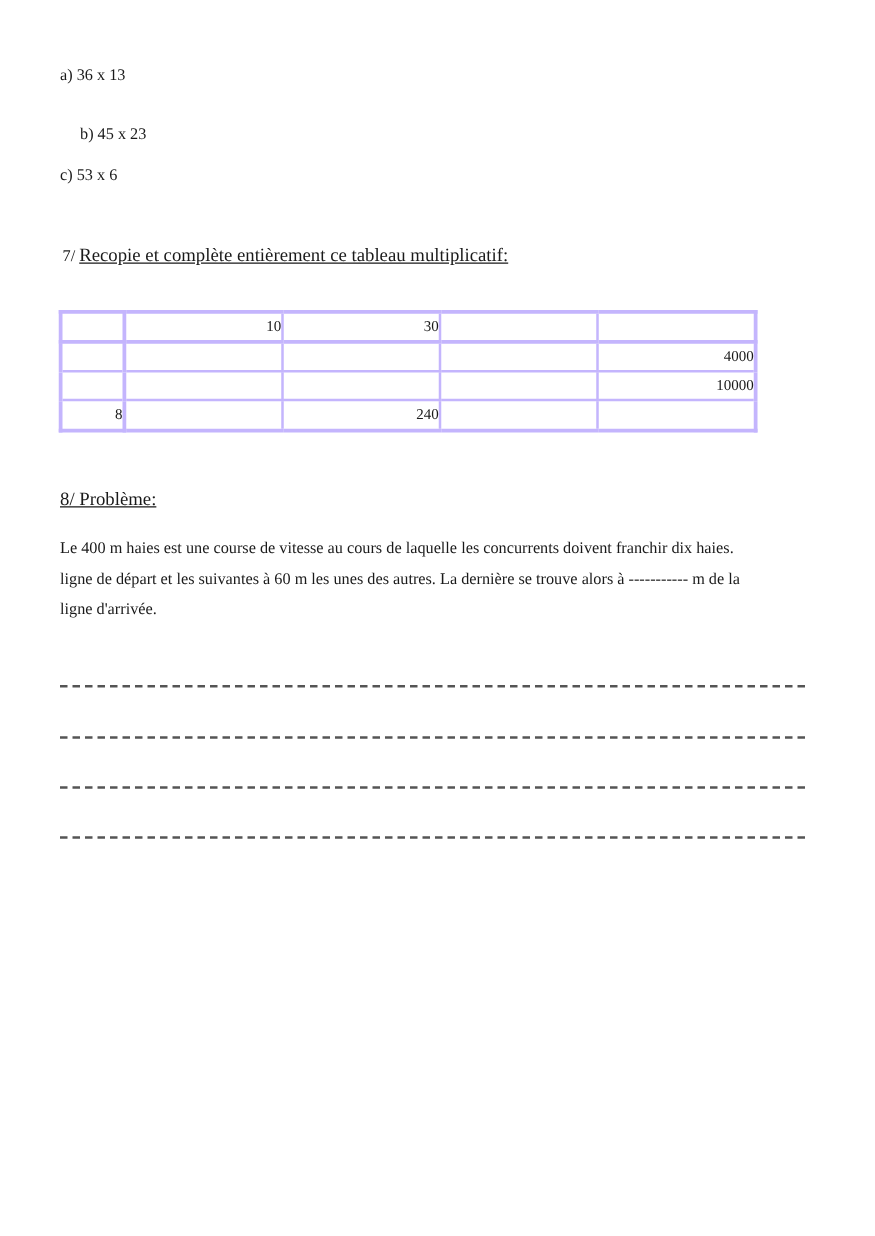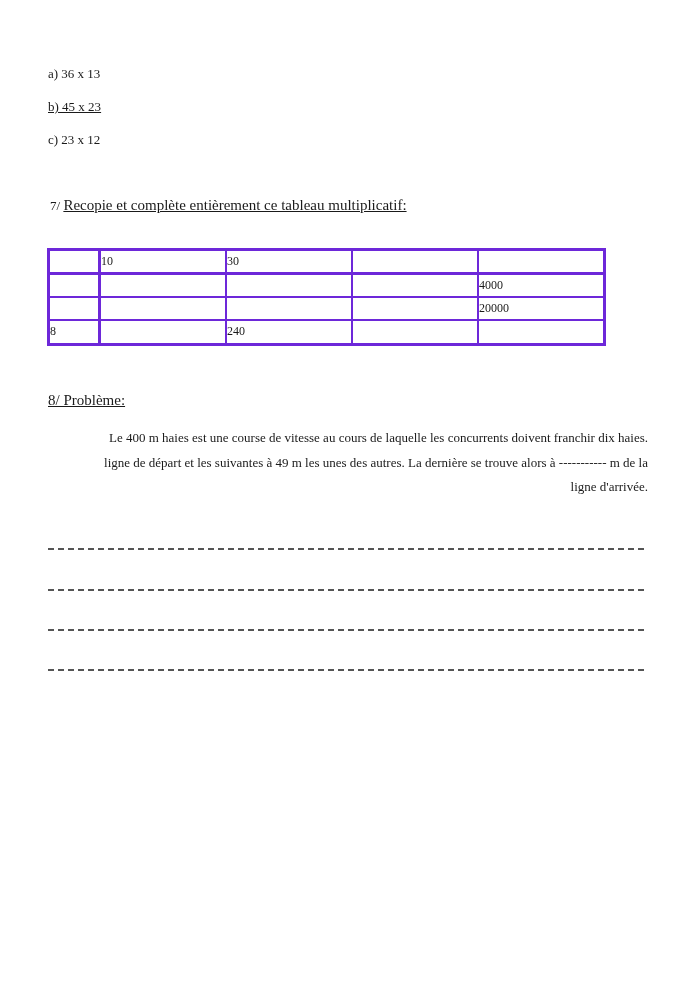--- a/index.html
+++ b/index.html
@@ -3,40 +3,40 @@
 <meta charset="utf-8">
 <style>
   html, body { margin: 0; padding: 0; background: #ffffff; }
   body { width: 700px; height: 989px; position: relative; overflow: hidden;
          font-family: "Liberation Serif", serif; color: #1a1a1a; }
   .line { position: absolute; font-size: 13px; white-space: nowrap; }
   .q7 { position: absolute; left: 50px; top: 197px; font-size: 15px; white-space: nowrap; }
   .q7 .num { font-size: 13px; }
   .q7 .title { text-decoration: underline; }
   table.mult { position: absolute; left: 47px; top: 248px; border-collapse: collapse; }
-  table.mult td { border: 2px solid #6d28d9; height: 21px; padding: 0; text-align: left;
+  table.mult td { border: 2px solid #c4b5fd; height: 21px; padding: 0; text-align: right;
                   font-size: 12px; vertical-align: top; line-height: 20px; }
   table.mult td.c0 { width: 48px; }
   table.mult td.cx { width: 124px; }
   table.mult tr:first-child td { border-top-width: 3px; }
   table.mult tr:last-child td { border-bottom-width: 3px; height: 22px; }
   table.mult tr:first-child td { border-bottom-width: 3px; }
   table.mult td.c0 { border-right-width: 3px; border-left-width: 3px; }
   table.mult td.clast { border-right-width: 3px; }
   .q8 { position: absolute; left: 48px; top: 392px; font-size: 15px; text-decoration: underline; white-space: nowrap; }
-  .para { position: absolute; left: 48px; top: 426px; width: 600px; font-size: 13px; line-height: 24.5px; text-align: right; }
+  .para { position: absolute; left: 48px; top: 426px; width: 600px; font-size: 13px; line-height: 24.5px; }
   .para p { margin: 0; white-space: nowrap; }
   .dash { position: absolute; left: 48px; width: 596px; height: 0; border-top: 2px dashed #555; }
 </style>
 </head>
 <body>
 
-<div class="line" style="left:48px; top:66px;">a) 36 x 13</div>
-<div class="line" style="left:48px; top:99px;text-decoration:underline;">b) 45 x 23</div>
-<div class="line" style="left:48px; top:132px;"> c) 23 x 12</div>
+<div class="line" style="left:48px; top:52px;">a) 36 x 13</div>
+<div class="line" style="left:64px; top:99px;">b) 45 x 23</div>
+<div class="line" style="left:48px; top:132px;"> c) 53 x 6</div>
 
 <div class="q7">
   <span class="num">7/ </span><span class="title">Recopie et complète entièrement ce tableau multiplicatif:</span>
 </div>
 
 <table class="mult">
   <tbody id="mult-body">
       <tr>
         <td class="c0"></td>
         <td class="cx">10</td>
@@ -49,36 +49,36 @@
         <td class="cx"></td>
         <td class="cx"></td>
         <td class="cx"></td>
         <td class="cx clast">4000</td>
       </tr>
       <tr>
         <td class="c0"></td>
         <td class="cx"></td>
         <td class="cx"></td>
         <td class="cx"></td>
-        <td class="cx clast">20000</td>
+        <td class="cx clast">10000</td>
       </tr>
       <tr>
         <td class="c0">8</td>
         <td class="cx"></td>
         <td class="cx">240</td>
         <td class="cx"></td>
         <td class="cx clast"></td>
       </tr>
     </tbody>
 </table>
 
 <div class="q8">8/ Problème:</div>
 
 <div class="para">
   <p>Le 400 m haies est une course de vitesse au cours de laquelle les concurrents doivent franchir dix haies.</p>
-  <p>ligne de départ et les suivantes à 49 m les unes des autres. La dernière se trouve alors à ----------- m de la</p>
+  <p>ligne de départ et les suivantes à 60 m les unes des autres. La dernière se trouve alors à ----------- m de la</p>
   <p>ligne d'arrivée.</p>
 </div>
 
 <div class="dash" style="top:548px;"></div>
 <div class="dash" style="top:589px;"></div>
 <div class="dash" style="top:629px;"></div>
 <div class="dash" style="top:669px;"></div>
 
 </body></html>

